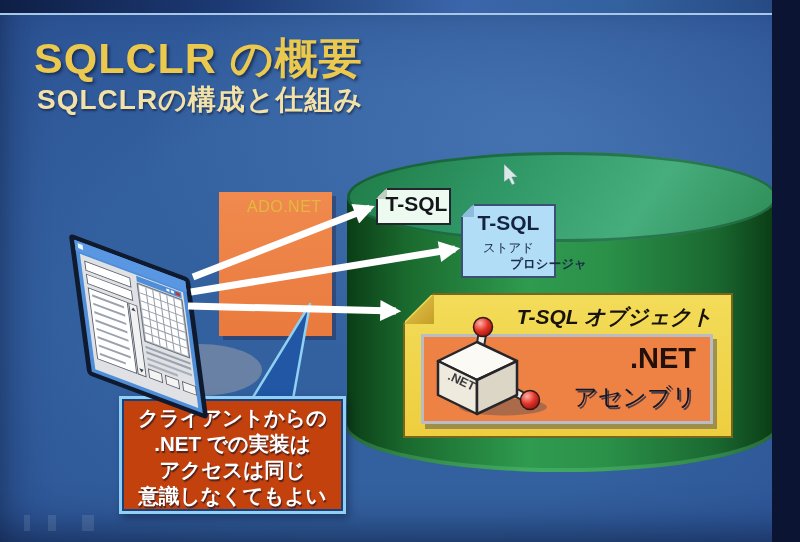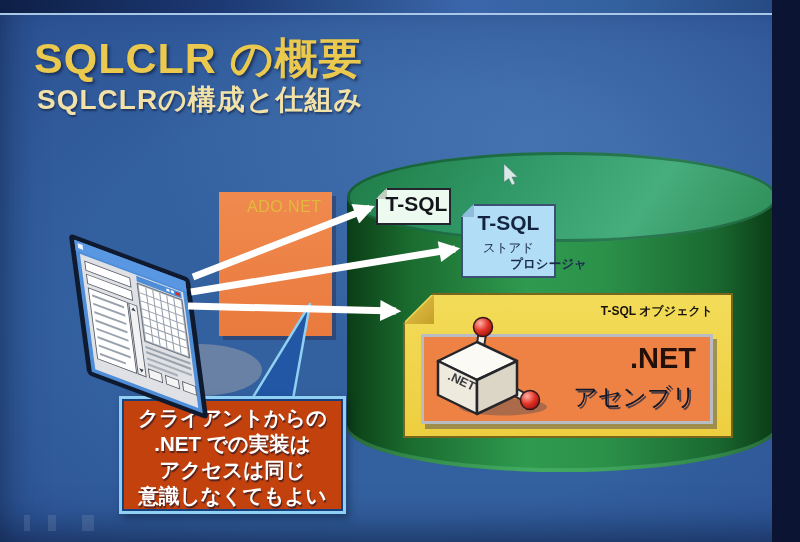--- a/index.html
+++ b/index.html
@@ -93,21 +93,21 @@
   .ybox{position:absolute;left:403px;top:293px;width:330px;height:145px;}
   .ybox .paper{
     position:absolute;inset:0;background:linear-gradient(180deg,#f3dc59,#edce3f);
     border:2px solid #79651c;box-sizing:border-box;
     clip-path:polygon(30px 0,100% 0,100% 100%,0 100%,0 30px);
     filter:drop-shadow(3px 4px 0 rgba(15,30,18,.35));
   }
   .ybox .fold{position:absolute;left:1px;top:1px;width:30px;height:30px;
     background:linear-gradient(315deg,#c59f28,#e8c84e);
     clip-path:polygon(0 100%,100% 0,100% 100%);}
-  .ybox .lbl{position:absolute;right:20px;top:10px;font-size:12px;font-weight:bold;color:#17130a;white-space:nowrap;}
+  .ybox .lbl{position:absolute;right:20px;top:10px;font-size:21px;font-weight:bold;color:#17130a;white-space:nowrap;font-style:italic;}
   .asm{
     position:absolute;left:18px;top:41px;width:292px;height:90px;box-sizing:border-box;
     background:#ee8245;border:3px solid #b9bcc2;
     box-shadow:4px 5px 0 rgba(95,90,82,.55);
   }
   .asm .txt{position:absolute;right:14px;top:3px;text-align:right;}
   .asm .l1{display:block;font-size:29px;line-height:37px;font-weight:bold;color:#23100a;white-space:nowrap;}
   .asm .l2{display:block;font-size:24px;line-height:40px;font-weight:normal;color:#0f172a;
     text-shadow:2px 2px 0 rgba(30,40,70,.75);white-space:nowrap;}
   .cube-svg{position:absolute;left:0;top:10px;width:150px;height:120px;}

